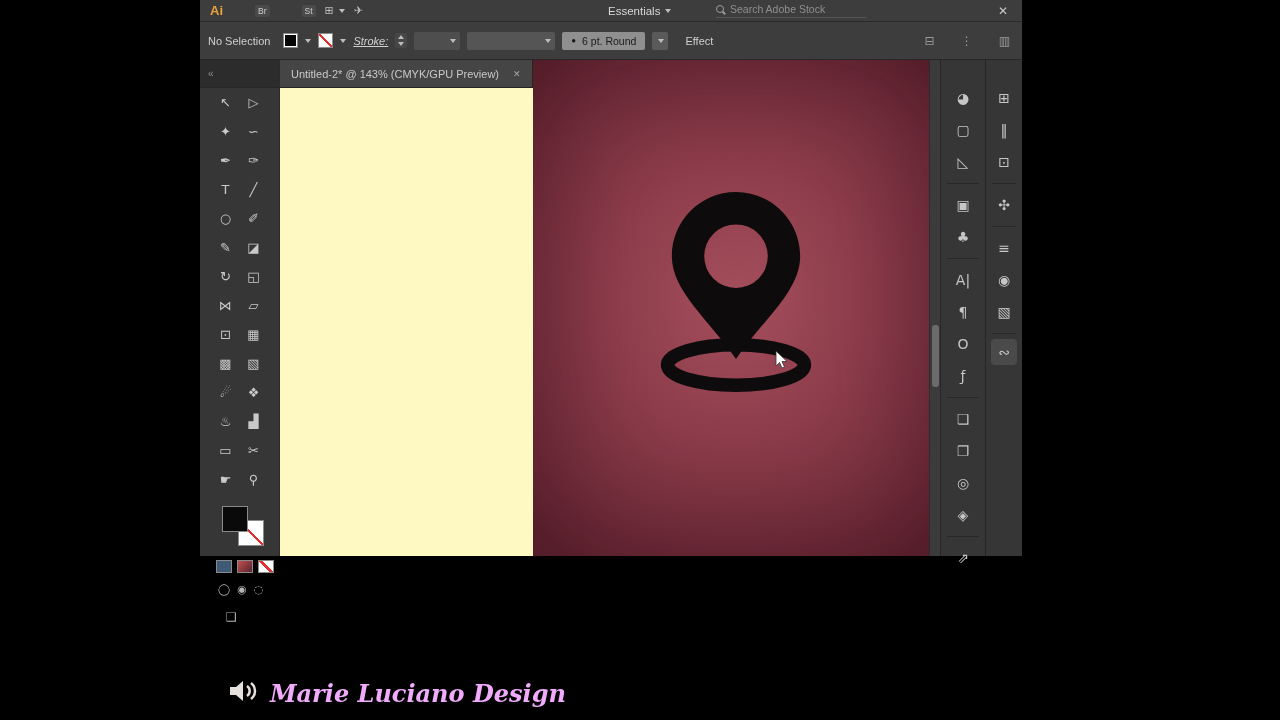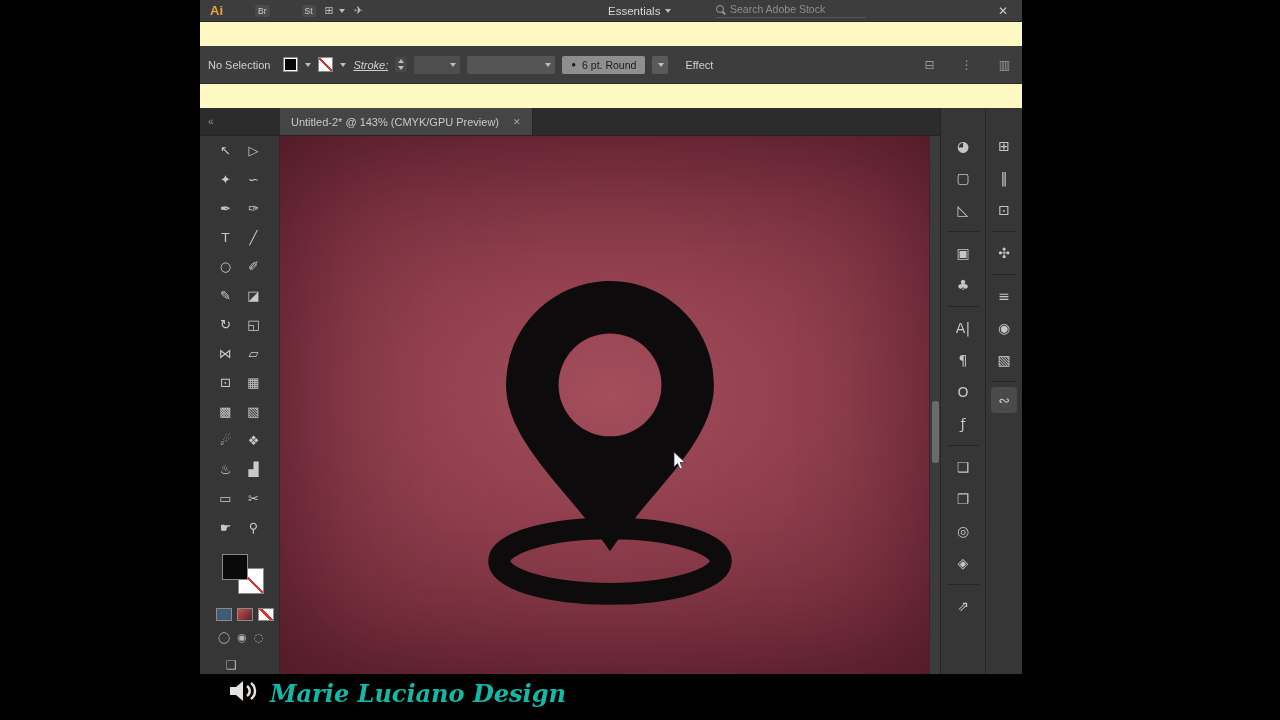--- a/index.html
+++ b/index.html
@@ -1,21 +1,21 @@
 <!DOCTYPE html>
 <html><head>
 <meta charset="utf-8">
 <style>
   * { box-sizing: border-box; margin: 0; padding: 0; }
   html,body { width:1280px; height:720px; background:#000; overflow:hidden; }
   .stage { position:relative; width:1280px; height:720px; background:#000;
            font-family:"Liberation Sans", sans-serif; }
 
-  .app { position:absolute; left:200px; top:0; width:822px; height:674px;
-         background:#fef9c3; display:flex; flex-direction:column; color:#d4d4d4;gap:24px; }
+  .app { position:absolute; left:200px; top:0; width:822px; height:556px;
+         background:#fef9c3; display:flex; flex-direction:column; color:#d4d4d4; }
 
   
   .titlebar { height:22px; background:#3d3d3d; border-bottom:1px solid #2a2a2a;
               position:relative; display:flex; align-items:center; padding:0 10px; flex:0 0 auto; }
   .tb-left { display:flex; align-items:center; gap:9px; }
   .ai-logo { color:#e8a33c; font-weight:bold; font-size:13px; letter-spacing:0; }
   .tb-chip { background:#4a4a4a; color:#cfcfcf; font-size:8.5px; padding:1px 3px; border-radius:2px;margin-left:23px; }
   .tb-ic { color:#bdbdbd; font-size:11px; font-family:"DejaVu Sans",sans-serif; display:inline-flex; align-items:center; }
   .tb-workspace { position:absolute; left:408px; display:flex; align-items:center; color:#d9d9d9; font-size:11.5px; }
   .tb-search { position:absolute; left:516px; display:flex; align-items:center; gap:6px;
@@ -76,21 +76,21 @@
   .mbtn { width:16px; height:13px; border:1px solid #8a8a8a; display:inline-block; cursor:pointer; }
   .mbtn.color { background:#3e5a74; }
   .mbtn.grad { background:linear-gradient(135deg,#c05050,#58232c); }
   .mbtn.none { background:linear-gradient(45deg,#fff 42%,#e03131 42%,#e03131 58%,#fff 58%); }
   .draw-row { display:flex; gap:7px; padding-left:18px; margin-top:10px;
               color:#b5b5b5; font-size:11px; font-family:"DejaVu Sans",sans-serif; }
   .screen-row { padding-left:26px; margin-top:14px; color:#b5b5b5; font-size:12px;
                 font-family:"DejaVu Sans",sans-serif; }
 
   
-  .doc-col { flex:1; display:flex; flex-direction:column; min-width:0; }
+  .doc-col { flex:1; display:flex; flex-direction:row; min-width:0; }
   .tabrow { height:28px; background:#2c2c2c; border-bottom:1px solid #242424; display:flex; flex:0 0 auto; }
   .tab { display:inline-flex; align-items:center; height:100%; background:#454545;
          padding:0 11px; border-right:1px solid #252525; color:#c9c9c9; font-size:11px; white-space:nowrap; }
   .tab-x { margin-left:14px; font-size:9px; color:#a8a8a8; cursor:pointer; }
   .canvas { flex:1; position:relative; overflow:hidden;
             box-shadow:inset 0 0 130px rgba(35,5,16,0.45); }
   .pin-wrap { position:absolute; left:50%; top:26%; width:36%; transform:translateX(-50%); }
   .pin-wrap svg { display:block; width:100%; overflow:visible; }
   .cursor { position:absolute; left:59.5%; top:58.5%; }
   .vscroll { position:absolute; top:0; right:0; bottom:0; width:11px; background:#3b3b3b;
@@ -103,21 +103,21 @@
   .s2 { width:37px; }
   .picon { height:32px; display:flex; align-items:center; justify-content:center;
            color:#c6c6c6; font-size:14px; font-family:"DejaVu Sans",sans-serif; cursor:pointer; }
   .picon.chip { background:#4a4a4a; border-radius:4px; width:26px; height:26px; margin:3px auto; }
   .psep { height:1px; background:#272727; margin:5px 6px; }
 
   
   .watermark { position:absolute; left:228px; top:678px; display:flex; align-items:center;
                gap:12px; z-index:30; }
   .wm-text { font-family:"DejaVu Serif", serif; font-style:italic; font-weight:bold;
-             font-size:24px; color:#14b8a6; text-shadow:0 1px 3px rgba(0,0,0,0.45); }
+             font-size:24px; color:#f0abfc; text-shadow:0 1px 3px rgba(0,0,0,0.45); }
 </style>
 </head>
 <body>
 
 <div class="stage">
   <div class="app">
 
     <div class="titlebar">
       <div class="tb-left">
         <span class="ai-logo">Ai</span>

